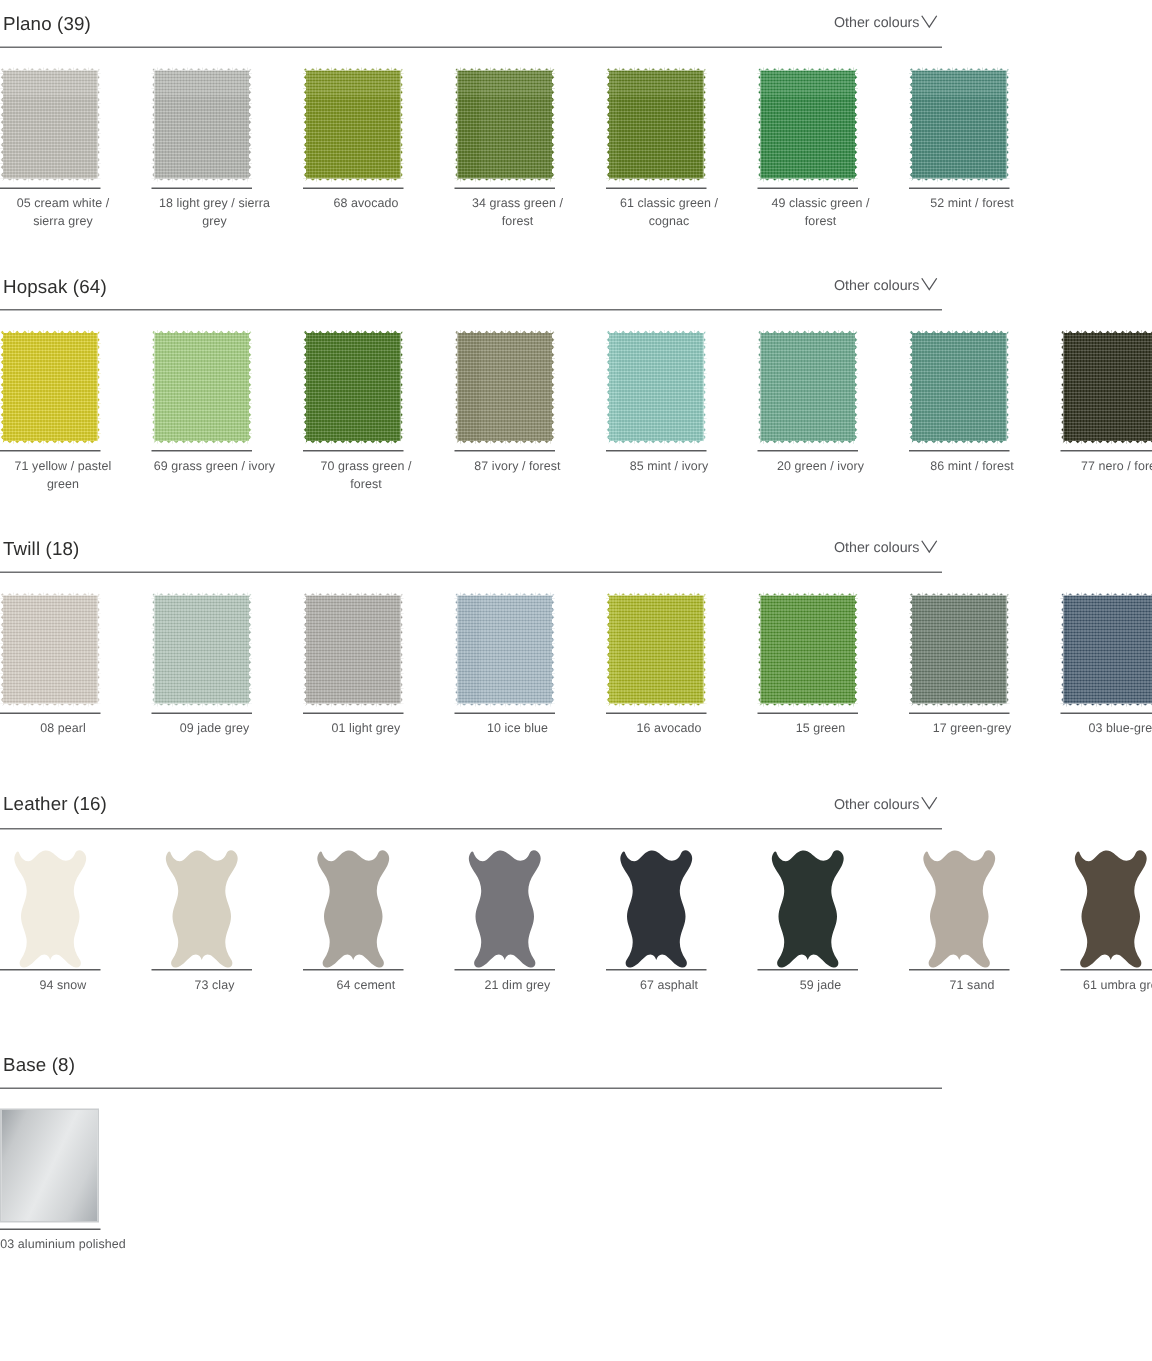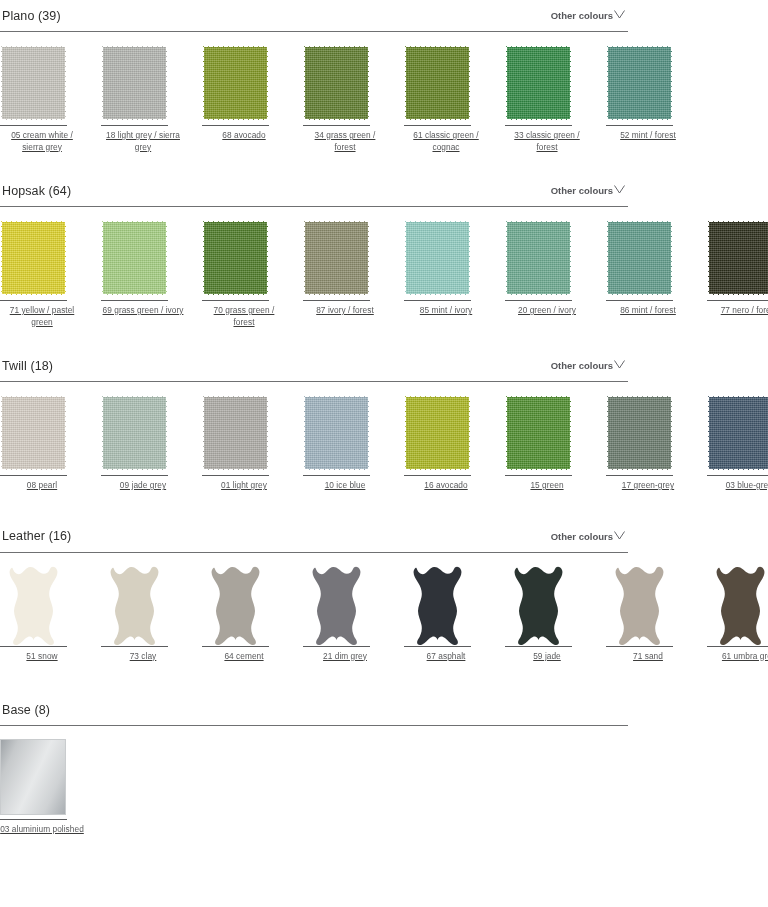--- a/index.html
+++ b/index.html
@@ -32,21 +32,20 @@
   }
   .other-colours {
     display: flex;
     align-items: center;
     gap: 1px;
     font-size: 9.5px;
     color: #55565a;
     cursor: pointer;
     white-space: nowrap;
     padding-right: 1px;
-    font-weight: bold;
   }
   .chev { display: inline-block; line-height: 1; transform: translateY(-1px); }
   .chev svg { display: block; }
   .sec-rule {
     height: 1px;
     background: #6f7072;
     width: 100%;
   }
 
   
@@ -128,21 +127,20 @@
     text-align: center;
     padding-top: 4px;
     width: 84px;
     letter-spacing: .05px;
   }
   .cell-inner {
     width: 84px;
     display: flex;
     flex-direction: column;
     align-items: flex-start;
-    text-decoration: underline;
   }
   .cap-box { width: 84px; text-align: center; }
 
   .sec-spacer-plano   { height: 22px; }
   .sec-spacer-hopsak  { height: 22px; }
   .sec-spacer-twill   { height: 29px; }
   .sec-spacer-leather { height: 32px; }
 </style>
 </head>
 <body>
@@ -217,21 +215,21 @@
             </div>
           </div>
         </div>
         <div class="cell">
           <div class="cell-inner">
             <div class="swatch-wrap">
               <div class="fabric" style="background-color: rgb(47, 135, 66);"></div>
             </div>
             <div class="label-rule"></div>
             <div class="cap-box">
-              <div class="caption">33 classic green / forest</div>
+              <div class="caption">49 classic green / forest</div>
             </div>
           </div>
         </div>
         <div class="cell">
           <div class="cell-inner">
             <div class="swatch-wrap">
               <div class="fabric" style="background-color: rgb(79, 141, 126);"></div>
             </div>
             <div class="label-rule"></div>
             <div class="cap-box">
@@ -468,21 +466,21 @@
       <div class="grid">
         <div class="cell">
           <div class="cell-inner">
             <div class="swatch-wrap">
               <svg class="hide" viewBox="0 0 68 80">
                 <path d="M12.5 2 C14 7 18 9.5 21 7.5 C24 5.5 26 1.5 30 1 C34 0.5 36.5 4 40 6.5 C43.5 9 48 8 50 3 C51.5 -0.5 55.5 0.5 57 4 C58.5 7.5 56 12 53 16.5 C50 21 48.5 26 49.5 31 C50.5 36 53 40 53 45 C53 50 50.5 54 49.5 59 C48.5 64 50 69 53 73.5 C55 76.5 53.5 79.5 50.5 79 C47 78.5 44 74.5 41 72 C37.5 69 34.5 70.5 33.5 74 C32.5 70.5 29.5 69 26 72 C23 74.5 20 78.5 16.5 79 C13.5 79.5 12 76.5 14 73.5 C17 69 18.5 64 17.5 59 C16.5 54 14 50 14 45 C14 40 16.5 36 17.5 31 C18.5 26 17 21 14 16.5 C11 12 8.5 7.5 10 4 C10.7 2.3 11.7 1 12.5 2 Z" fill="#f1ece0"></path>
               </svg>
             </div>
             <div class="label-rule"></div>
             <div class="cap-box">
-              <div class="caption">51 snow</div>
+              <div class="caption">94 snow</div>
             </div>
           </div>
         </div>
         <div class="cell">
           <div class="cell-inner">
             <div class="swatch-wrap">
               <svg class="hide" viewBox="0 0 68 80">
                 <path d="M12.5 2 C14 7 18 9.5 21 7.5 C24 5.5 26 1.5 30 1 C34 0.5 36.5 4 40 6.5 C43.5 9 48 8 50 3 C51.5 -0.5 55.5 0.5 57 4 C58.5 7.5 56 12 53 16.5 C50 21 48.5 26 49.5 31 C50.5 36 53 40 53 45 C53 50 50.5 54 49.5 59 C48.5 64 50 69 53 73.5 C55 76.5 53.5 79.5 50.5 79 C47 78.5 44 74.5 41 72 C37.5 69 34.5 70.5 33.5 74 C32.5 70.5 29.5 69 26 72 C23 74.5 20 78.5 16.5 79 C13.5 79.5 12 76.5 14 73.5 C17 69 18.5 64 17.5 59 C16.5 54 14 50 14 45 C14 40 16.5 36 17.5 31 C18.5 26 17 21 14 16.5 C11 12 8.5 7.5 10 4 C10.7 2.3 11.7 1 12.5 2 Z" fill="#d6d0c1"></path>
               </svg>
             </div>

